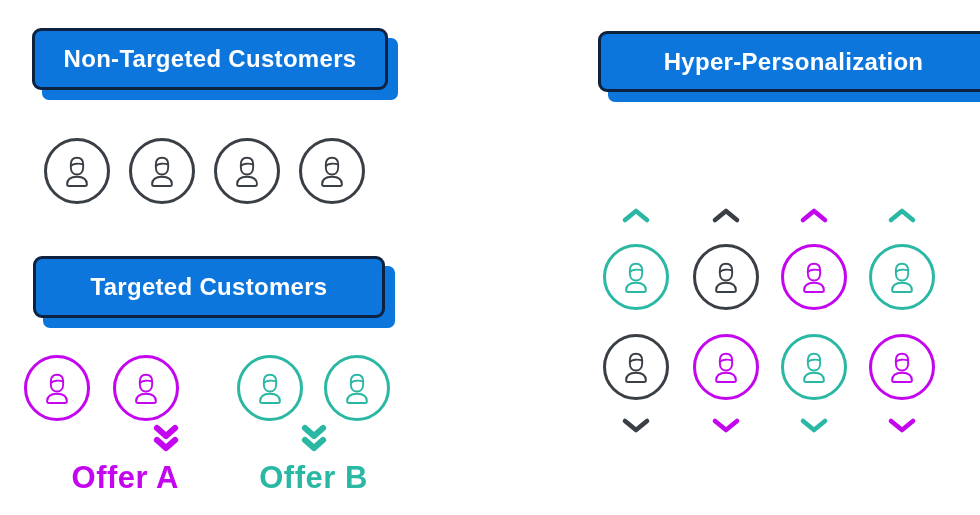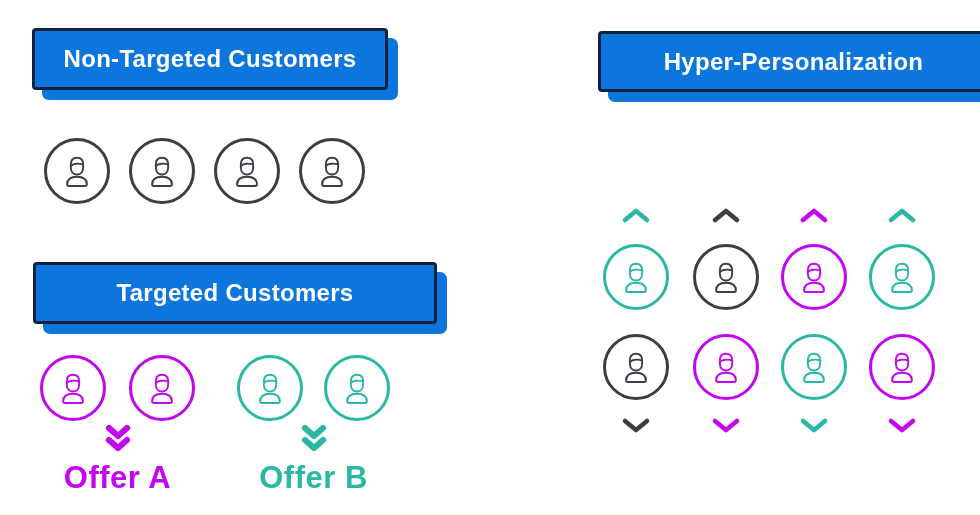--- a/index.html
+++ b/index.html
@@ -23,32 +23,32 @@
   .hshadow{
     position:absolute;inset:0;
     transform:translate(10px,10px);
     background:var(--blue);
     border-radius:7px;
   }
   .hface{
     position:absolute;inset:0;
     background:var(--blue);
     border:3px solid var(--navy);
-    border-radius:4px;
+    border-radius:9px;
     display:flex;align-items:center;justify-content:center;
   }
   .htitle{
     color:#ffffff;
     font-size:24px;
     font-weight:bold;
     letter-spacing:.3px;
     white-space:nowrap;
   }
   .h-nontargeted{left:32px;top:28px;width:356px;height:62px;}
-  .h-targeted{left:33px;top:262px;width:404px;height:62px;}
+  .h-targeted{left:33px;top:256px;width:352px;height:62px;}
   .h-hyper{left:598px;top:31px;width:391px;height:61px;}
 
   
   [data-color="black"]{color:var(--ink);}
   [data-color="magenta"]{color:var(--magenta);}
   [data-color="teal"]{color:var(--teal);}
 
   
   .avatar{
     width:66px;height:66px;
@@ -62,21 +62,21 @@
 
   .row{position:absolute;display:flex;}
   .nt-row{left:44px;top:138px;gap:19px;}
 
   
   .offer-group{
     position:absolute;top:355px;
     display:flex;flex-direction:column;align-items:center;
   }
   .offer-group .pair{display:flex;}
-  .group-a{left:40px;}
+  .group-a{left:24px;align-items:flex-end;}
   .group-a .pair{gap:23px;}
   .group-b{left:237px;text-align:center;}
   .group-b .pair{gap:21px;}
   .dchev{width:26px;height:30px;margin-top:3px;display:block;}
   .offer-label{
     margin-top:6px;
     font-size:31px;
     font-weight:bold;
     letter-spacing:.5px;
     white-space:nowrap;

